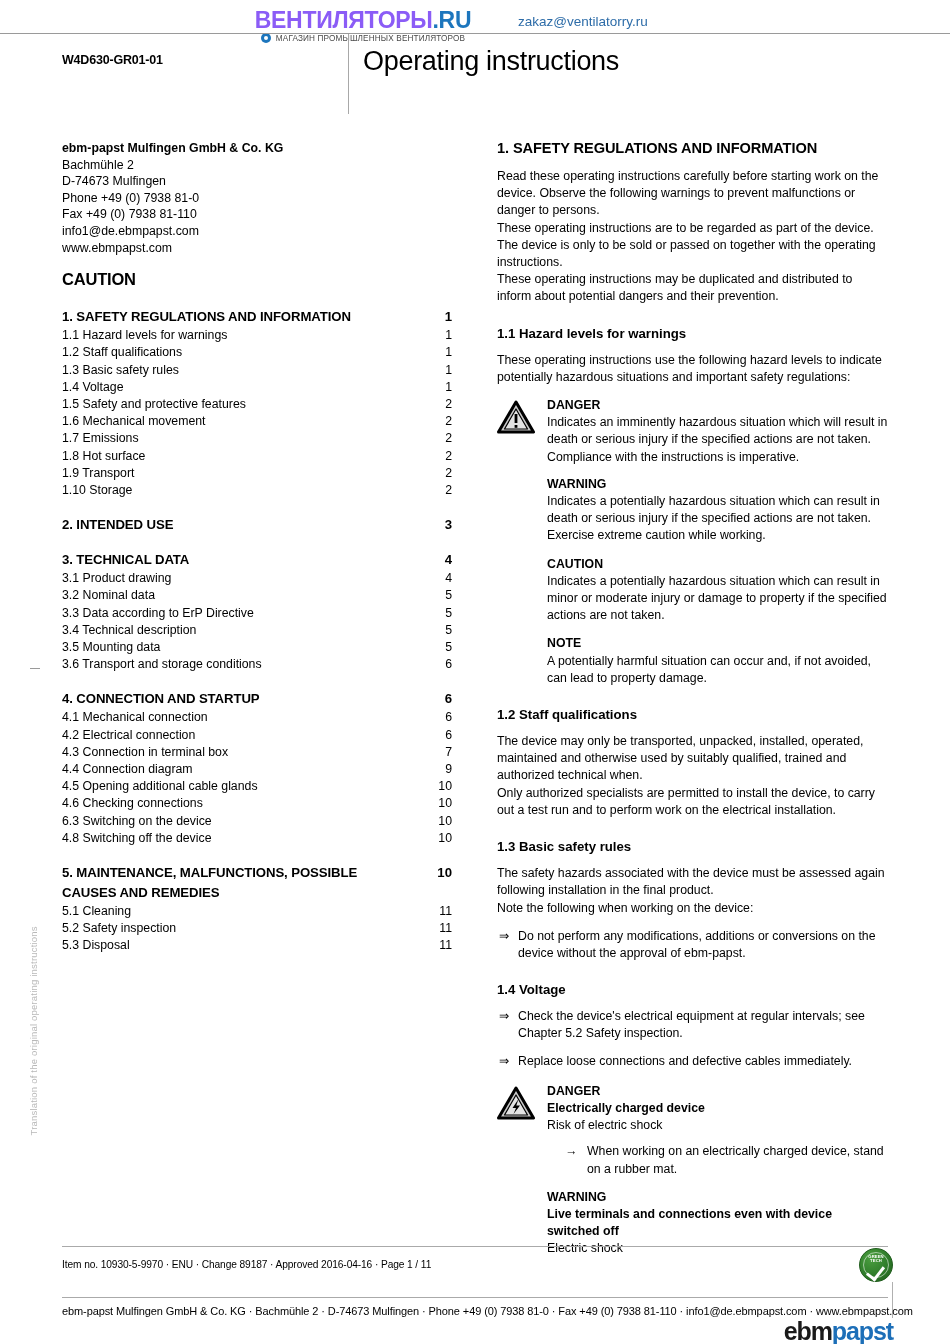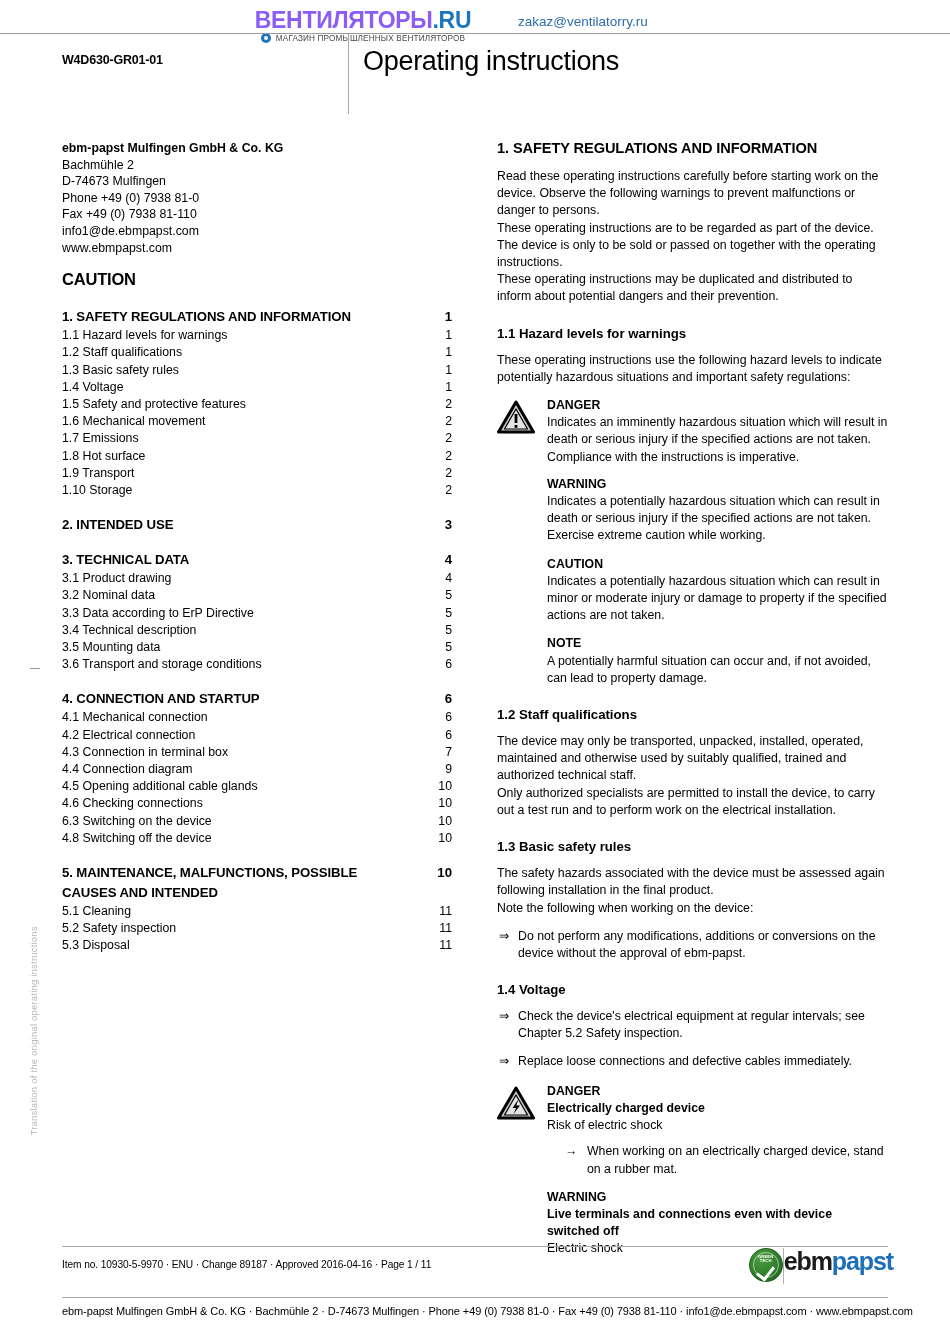--- a/index.html
+++ b/index.html
@@ -243,21 +243,22 @@
   .footer-meta {
     position: absolute;
     left: 62px; top: 1259px;
     font-size: 10.2px;
     letter-spacing: -0.1px;
   }
   .footer-logos {
     position: absolute;
     right: 57px; top: 1248px;
     display: flex;
-    align-items: flex-start;
+    align-items: flex-end;
+    flex-direction: column;
   }
   .greentech {
     width: 34px; height: 34px;
     border-radius: 50%;
     background: radial-gradient(circle at 35% 30%, #4a9e3f 0%, #2f7c2a 55%, #1f5c1c 100%);
     position: relative;
     flex: none;
     border: 1px solid #1f5c1c;
     box-sizing: border-box;
   }
@@ -478,21 +479,21 @@
       <span class="pg">10</span>
     </div>
   </div>
 
   <div class="toc-group">
     <div class="toc-row chapter">
       <span class="lbl">5. MAINTENANCE, MALFUNCTIONS, POSSIBLE</span>
       <span class="pg">10</span>
     </div>
     <div class="toc-row chapter">
-      <span class="lbl">CAUSES AND INTENDED</span>
+      <span class="lbl">CAUSES AND REMEDIES</span>
       <span class="pg"></span>
     </div>
     <div class="toc-row">
       <span class="lbl">5.1 Cleaning</span>
       <span class="pg">11</span>
     </div>
     <div class="toc-row">
       <span class="lbl">5.2 Safety inspection</span>
       <span class="pg">11</span>
     </div>
@@ -541,21 +542,21 @@
         <div class="hz-text">Indicates a potentially hazardous situation which can result in minor or moderate injury or damage to property if the specified actions are not taken.</div>
       </div>
       <div class="hz-block">
         <div class="hz-title">NOTE</div>
         <div class="hz-text">A potentially harmful situation can occur and, if not avoided, can lead to property damage.</div>
       </div>
     </div>
   </div>
 
   <div class="h2">1.2 Staff qualifications</div>
-  <p class="body nogap">The device may only be transported, unpacked, installed, operated, maintained and otherwise used by suitably qualified, trained and authorized technical staff.</p>
+  <p class="body nogap">The device may only be transported, unpacked, installed, operated, maintained and otherwise used by suitably qualified, trained and authorized technical when.</p>
   <p class="body">Only authorized specialists are permitted to install the device, to carry out a test run and to perform work on the electrical installation.</p>
 
   <div class="h2">1.3 Basic safety rules</div>
   <p class="body nogap">The safety hazards associated with the device must be assessed again following installation in the final product.</p>
   <p class="body">Note the following when working on the device:</p>
   <div class="bullet">
     <span class="mark">⇒</span>
     <span class="txt">Do not perform any modifications, additions or conversions on the device without the approval of ebm-papst.</span>
   </div>
 

